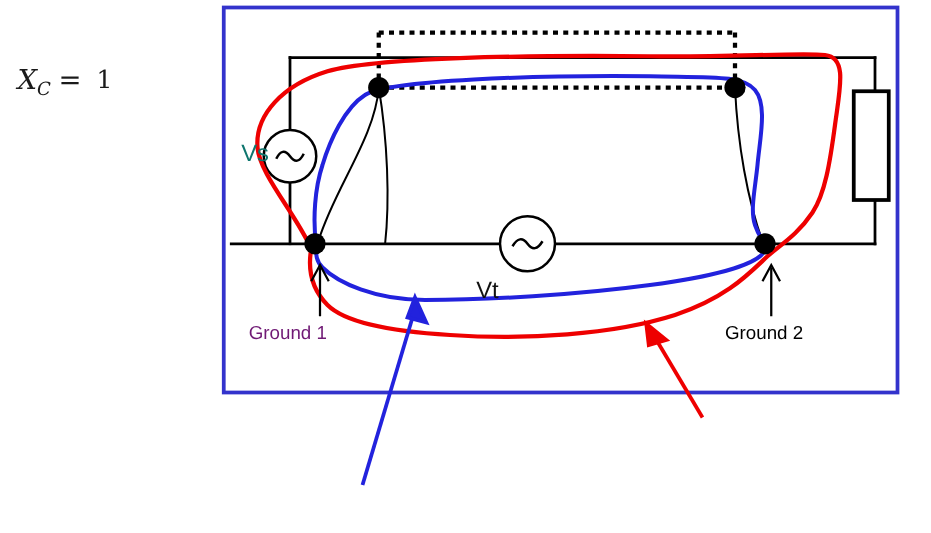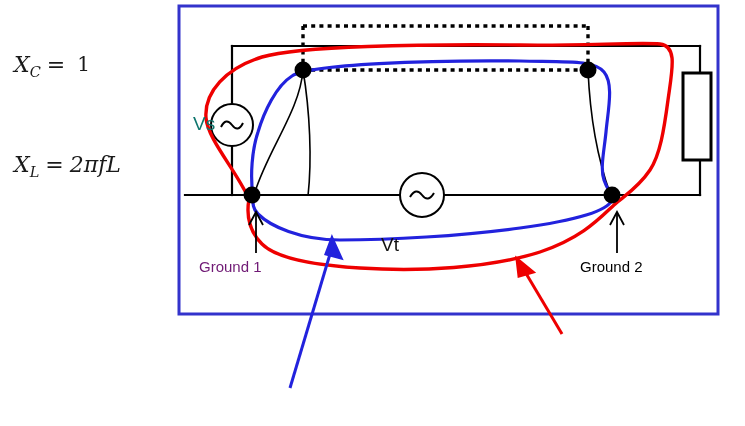--- a/index.html
+++ b/index.html
@@ -36,38 +36,35 @@
   .frac .num{display:block;padding:0 4px;font-size:20px;line-height:1.05;}
   .frac .den{display:block;padding:0 4px;font-size:20px;line-height:1.15;
              border-top:1.6px solid #1a1a1a;}
   .eq{margin:0 6px;}
 
   
   .lbl{position:absolute;white-space:nowrap;user-select:none;}
   #label-vs{left:193px;top:113px;font-size:19px;color:#0f766e;
             font-family:"Liberation Sans",sans-serif;}
   #label-vt{left:381px;top:222px;font-size:19px;color:#111;
-            font-family:"Liberation Sans",sans-serif;margin-top:12px;}
+            font-family:"Liberation Sans",sans-serif;}
   #label-ground1{left:199px;top:258px;font-size:15px;font-weight:normal;color:#701a75;}
   #label-ground2{left:580px;top:258px;font-size:15px;font-weight:normal;color:#000;}
   #label-low-freq{left:452px;top:341px;font-size:13.5px;font-weight:bold;color:#1111cc;}
   #label-high-freq{left:212px;top:396px;font-size:13.5px;font-weight:bold;color:#1111cc;}
 </style>
 </head>
 <body>
 
 <div id="stage">
 
   <div class="formula" id="formula-xc">
     <span class="mvar">X</span><span class="msub">C</span><span class="eq">=</span><span class="frac"><span class="num">1</span></span>
   </div>
 
-  <div class="formula" id="formula-xl">
-    <span class="mvar">X</span><span class="msub">L</span><span class="eq">=</span><span class="mvar">2πfL</span>
-  </div>
 
   <svg width="745" height="426" viewBox="0 0 745 426">
 
     <rect x="179" y="6" width="539" height="308" fill="none" stroke="#3333cc" stroke-width="3"></rect>
 
     <g stroke="#000000" fill="none" stroke-width="2.2" stroke-linecap="square">
 
       <path d="M 232 46 L 700 46"></path>
       <path d="M 232 46 L 232 104"></path>
       <path d="M 232 146 L 232 195"></path>

